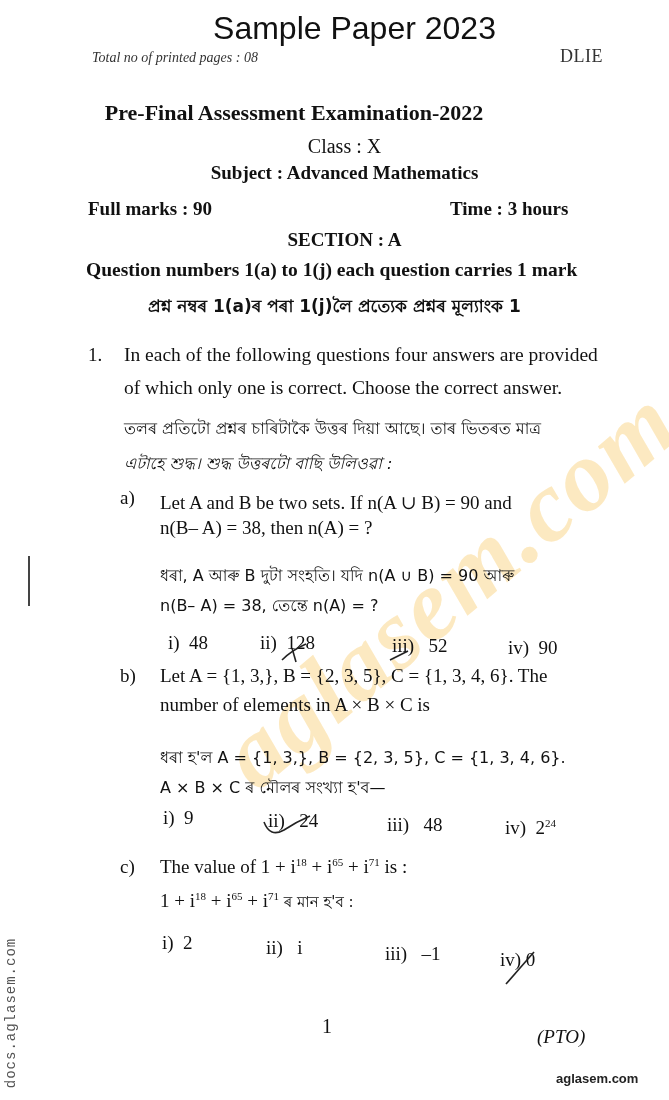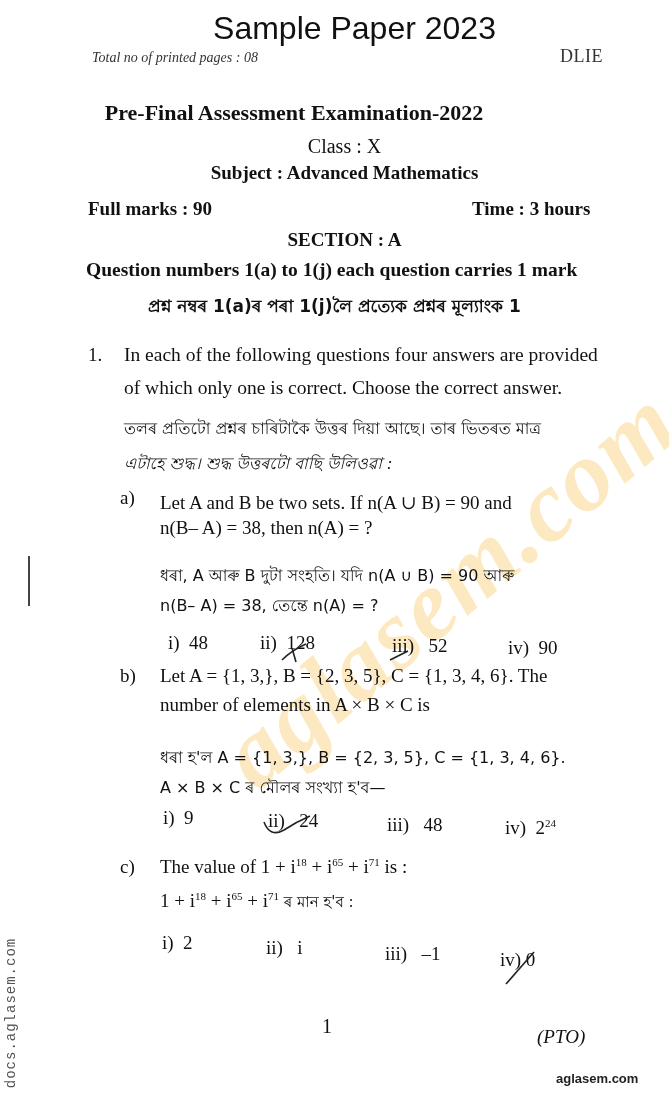--- a/index.html
+++ b/index.html
@@ -8,21 +8,21 @@
     font-family: "Liberation Serif", "DejaVu Serif", serif; color: #111;
   }
   .abs { position: absolute; white-space: nowrap; }
   .banner { left: 0; width: 669px; top: 10px; text-align: center; font-family: "Liberation Sans", "DejaVu Sans", sans-serif; font-size: 32px; color: #111; padding-left: 40px; box-sizing: border-box;}
   .printed { left: 92px; top: 50px; font-style: italic; font-size: 14px; color: #333; }
   .code { left: 560px; top: 46px; font-size: 18px; color: #333; letter-spacing: 0.5px; }
   .title { left: 0; width: 568px; text-align: center; top: 100px; font-weight: bold; font-size: 22px; padding-left: 20px; box-sizing: border-box;}
   .class { left: 0; width: 669px; text-align: center; top: 135px; font-weight: normal; font-size: 20px; padding-left: 20px; box-sizing: border-box;}
   .subject { left: 0; width: 669px; text-align: center; top: 162px; font-weight: bold; font-size: 19px; padding-left: 20px; box-sizing: border-box;}
   .marks { left: 88px; top: 198px; font-weight: bold; font-size: 19px; }
-  .time { left: 472px; top: 198px; font-weight: bold; font-size: 19px; font-family: Liberation Serif, serif; }
+  .time { left: 450px; top: 198px; font-weight: bold; font-size: 19px; font-family: Liberation Serif, serif; }
   .section { left: 0; width: 669px; text-align: center; top: 229px; font-weight: bold; font-size: 19px; padding-left: 20px; box-sizing: border-box;}
   .qnote { left: 86px; top: 259px; font-weight: bold; font-size: 19.5px; }
   .qnote-as { left: 148px; top: 293px; font-weight: bold; font-size: 17px; font-family: "DejaVu Sans", sans-serif; }
   .qnum { left: 88px; top: 344px; font-size: 19px; }
   .para { left: 124px; font-size: 19.5px; }
   .para-as { left: 124px; font-size: 16px; font-family: "DejaVu Sans", sans-serif; }
   .sub-label { left: 120px; font-size: 19px; }
   .sub-text { left: 160px; font-size: 19px; }
   .sub-as { left: 160px; font-size: 16px; font-family: "DejaVu Sans", sans-serif; }
   .opt { font-size: 19px; }

